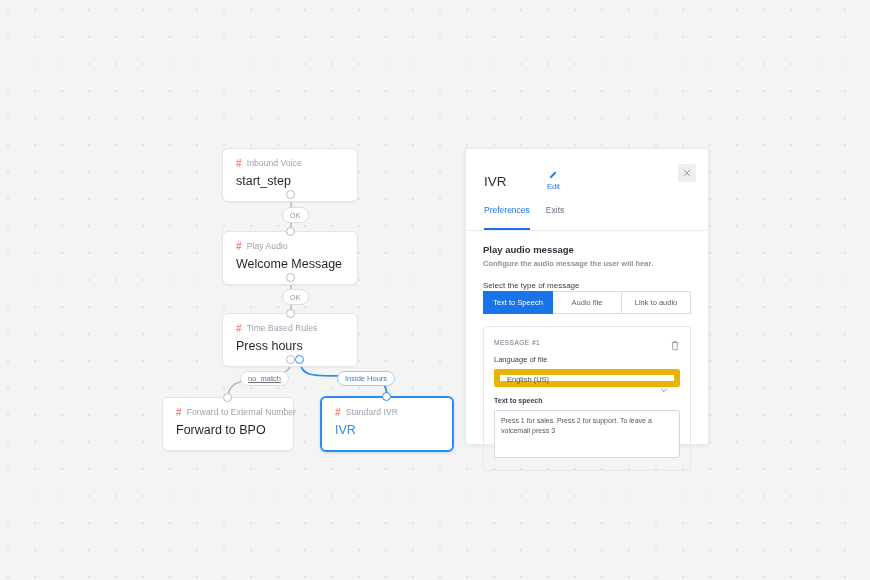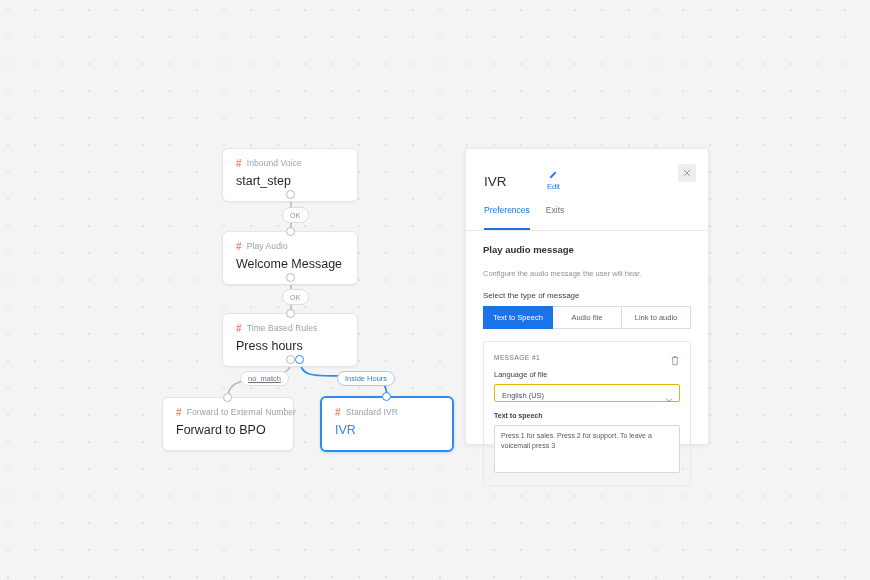--- a/index.html
+++ b/index.html
@@ -101,22 +101,22 @@
     border-bottom: 1px solid #e8eaed;
   }
   .tab {
     font-size: 8.5px; color: #6b7280; padding-bottom: 14px;
     cursor: pointer; line-height: 11px;
   }
   .tab.active { color: #1a73e8; box-shadow: inset 0 -2px 0 0 #1a73e8; }
 
   .panel-body { padding: 13px 17px 0 17px; }
   .section-title { font-size: 9.5px; font-weight: 700; color: #2b313a; line-height: 12px; }
-  .section-sub { font-size: 7.5px; color: #8b919a; margin-top: 13px; line-height: 10px; }
-  .field-label { font-size: 8px; color: #3b424b; margin-top: 12px; margin-bottom: 5px; line-height: 10px; }
+  .section-sub { font-size: 7.5px; color: #8b919a; margin-top: 3px; line-height: 10px; font-weight: bold; }
+  .field-label { font-size: 8px; color: #3b424b; margin-top: 12px; line-height: 10px; }
 
   .segmented { display: flex; width: 100%; }
   .seg {
     flex: 1; text-align: center;
     font-size: 7.5px; line-height: 9px;
     padding: 6px 0;
     border: 1px solid #d9dde2; border-left: none;
     background: #fff; color: #5a616b; cursor: pointer;
   }
   .seg:first-child { border-left: 1px solid #d9dde2; }
@@ -128,23 +128,23 @@
     border-radius: 3px;
     padding: 10px 10px 12px 10px;
     position: relative;
   }
   .msg-head { display: flex; align-items: center; justify-content: space-between; }
   .msg-index { font-size: 6.5px; letter-spacing: .5px; color: #6b7280; line-height: 9px; }
   .trash-btn { width: 10px; height: 11px; cursor: pointer; }
   .sub-label { font-size: 7.5px; color: #3b424b; margin-top: 7px; margin-bottom: 4px; line-height: 10px; }
   .select-box {
     position: relative;
-    border: 1px solid #eab308; border-radius: 2px;
+    border: 6px solid #eab308; border-radius: 2px;
     background: #fff; height: 18px;
-    display: flex; align-items: flex-end;
+    display: flex; align-items: flex-start;
     padding: 0 7px;
     cursor: pointer;
   }
   .select-value { font-size: 7.5px; color: #4b525b; line-height: 10px; }
   .chev { position: absolute; right: 6px; top: 5px; }
   .sub-label2 { font-size: 7px; font-weight: 700; color: #3b424b; margin-top: 9px; margin-bottom: 4px; line-height: 10px; }
   .textarea {
     border: 1px solid #d5d9de; border-radius: 2px;
     height: 48px; background: #fff;
     padding: 5px 6px;

